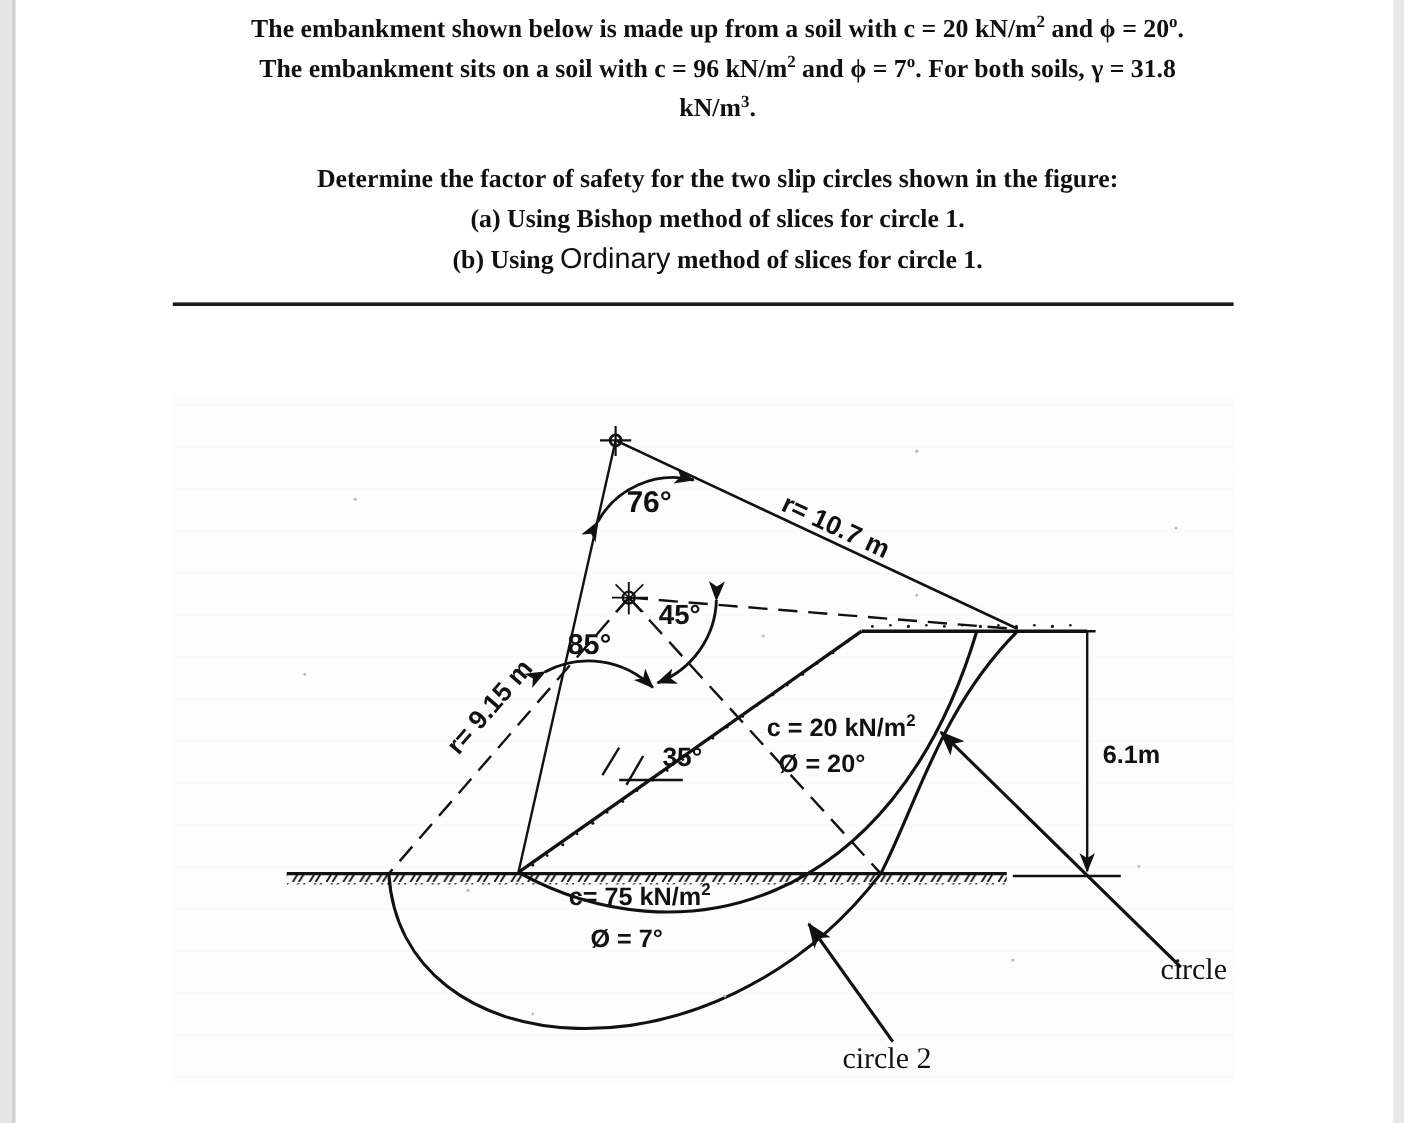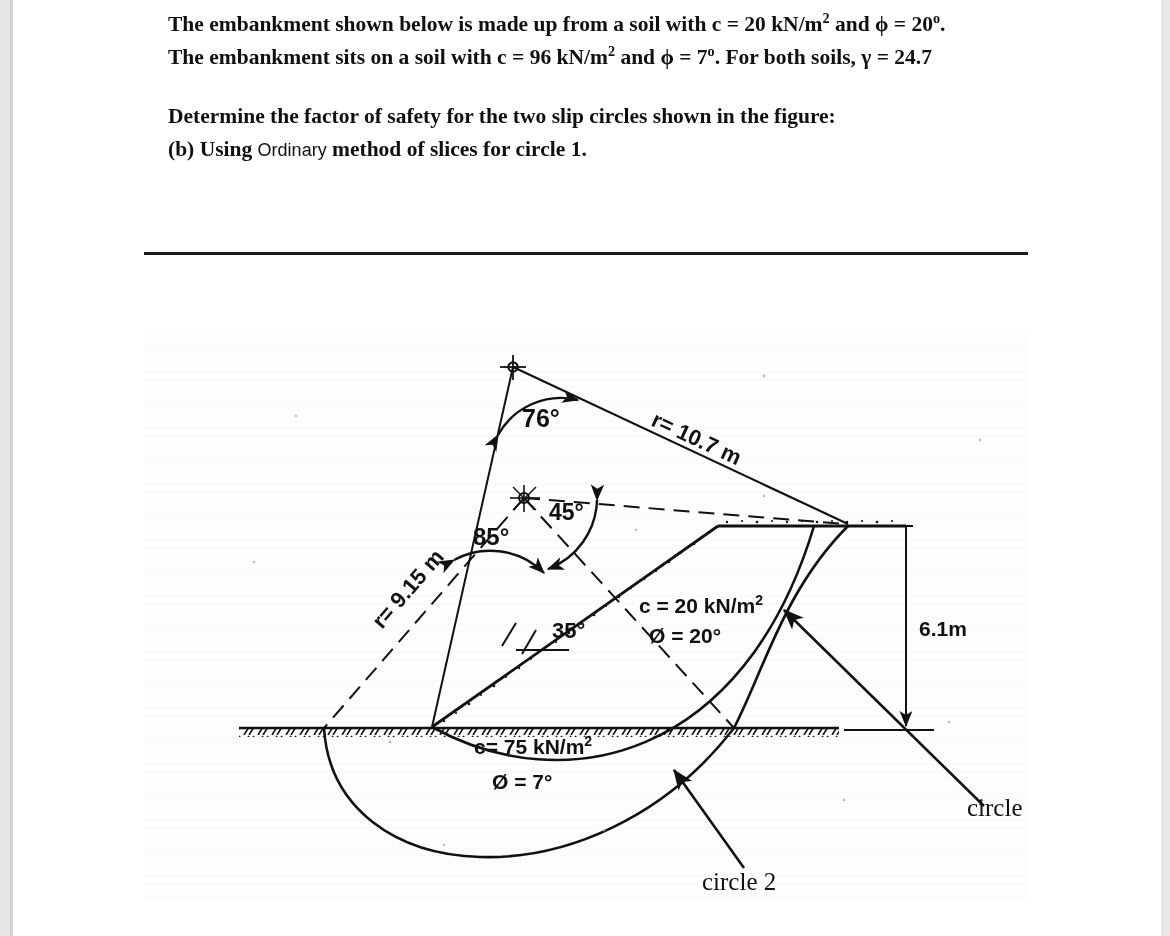--- a/index.html
+++ b/index.html
@@ -46,31 +46,32 @@
     top: 8px;
     width: 860px;
     color: #101010;
     font-size: 21.5px;
     line-height: 33px;
     font-family: "Liberation Serif", serif;
     font-weight: bold;
   }
   .problem-text p {
     margin: 0;
+    text-align: center;
   }
   .para-gap { height: 26px; }
   sup.sup {
     font-size: 0.66em;
     vertical-align: super;
     line-height: 0;
   }
   .ordinary-word {
     font-family: "Liberation Sans", sans-serif;
     font-weight: normal;
-    font-size: 18px;
+    font-size: 24px;
   }
   .hrule {
     position: absolute;
     left: 144px;
     top: 252px;
     width: 884px;
     height: 0;
     border-top: 3px solid #1a1a1a;
   }
 
@@ -115,26 +116,28 @@
 
 <div class="page">
 
   <div class="edge-strip-left"></div>
   <div class="edge-strip-left-inner"></div>
   <div class="edge-strip-right"></div>
 
   <div class="problem-text">
     <p><span>The embankment shown below is made up from a soil with c = 20 kN/m</span><sup class="sup">2</sup><span> and </span><span>ϕ</span><span> = 20</span><sup class="sup">o</sup><span>.</span></p>
 
-    <p><span>The embankment sits on a soil with  c = 96 kN/m</span><sup class="sup">2</sup><span> and  </span><span>ϕ</span><span> = 7</span><sup class="sup">o</sup><span>.  For both soils, γ = 24.7</span></p>
-
+    <p><span>The embankment sits on a soil with  c = 96 kN/m</span><sup class="sup">2</sup><span> and  </span><span>ϕ</span><span> = 7</span><sup class="sup">o</sup><span>.  For both soils, γ = 31.8</span></p>
+
+    <p><span>kN/m</span><sup class="sup">3</sup><span>.</span></p>
 
     <div class="para-gap"></div>
 
     <p>Determine the factor of safety for the two slip circles shown in the figure:</p>
+    <p>(a) Using Bishop method of slices for circle 1.</p>
     <p><span>(b) Using </span><span class="ordinary-word">Ordinary</span><span> method of slices for circle 1.</span></p>
   </div>
 
   <div class="hrule"></div>
 
   <div class="figure-area">
     <svg width="884" height="572" viewBox="0 0 884 572" xmlns="http://www.w3.org/2000/svg">
       <defs>
         <marker id="arrhead" markerWidth="9" markerHeight="9" refX="7.5" refY="3.2" orient="auto">
           <path d="M0,0 L8,3.2 L0,6.4 L2,3.2 z" fill="#111"></path>

